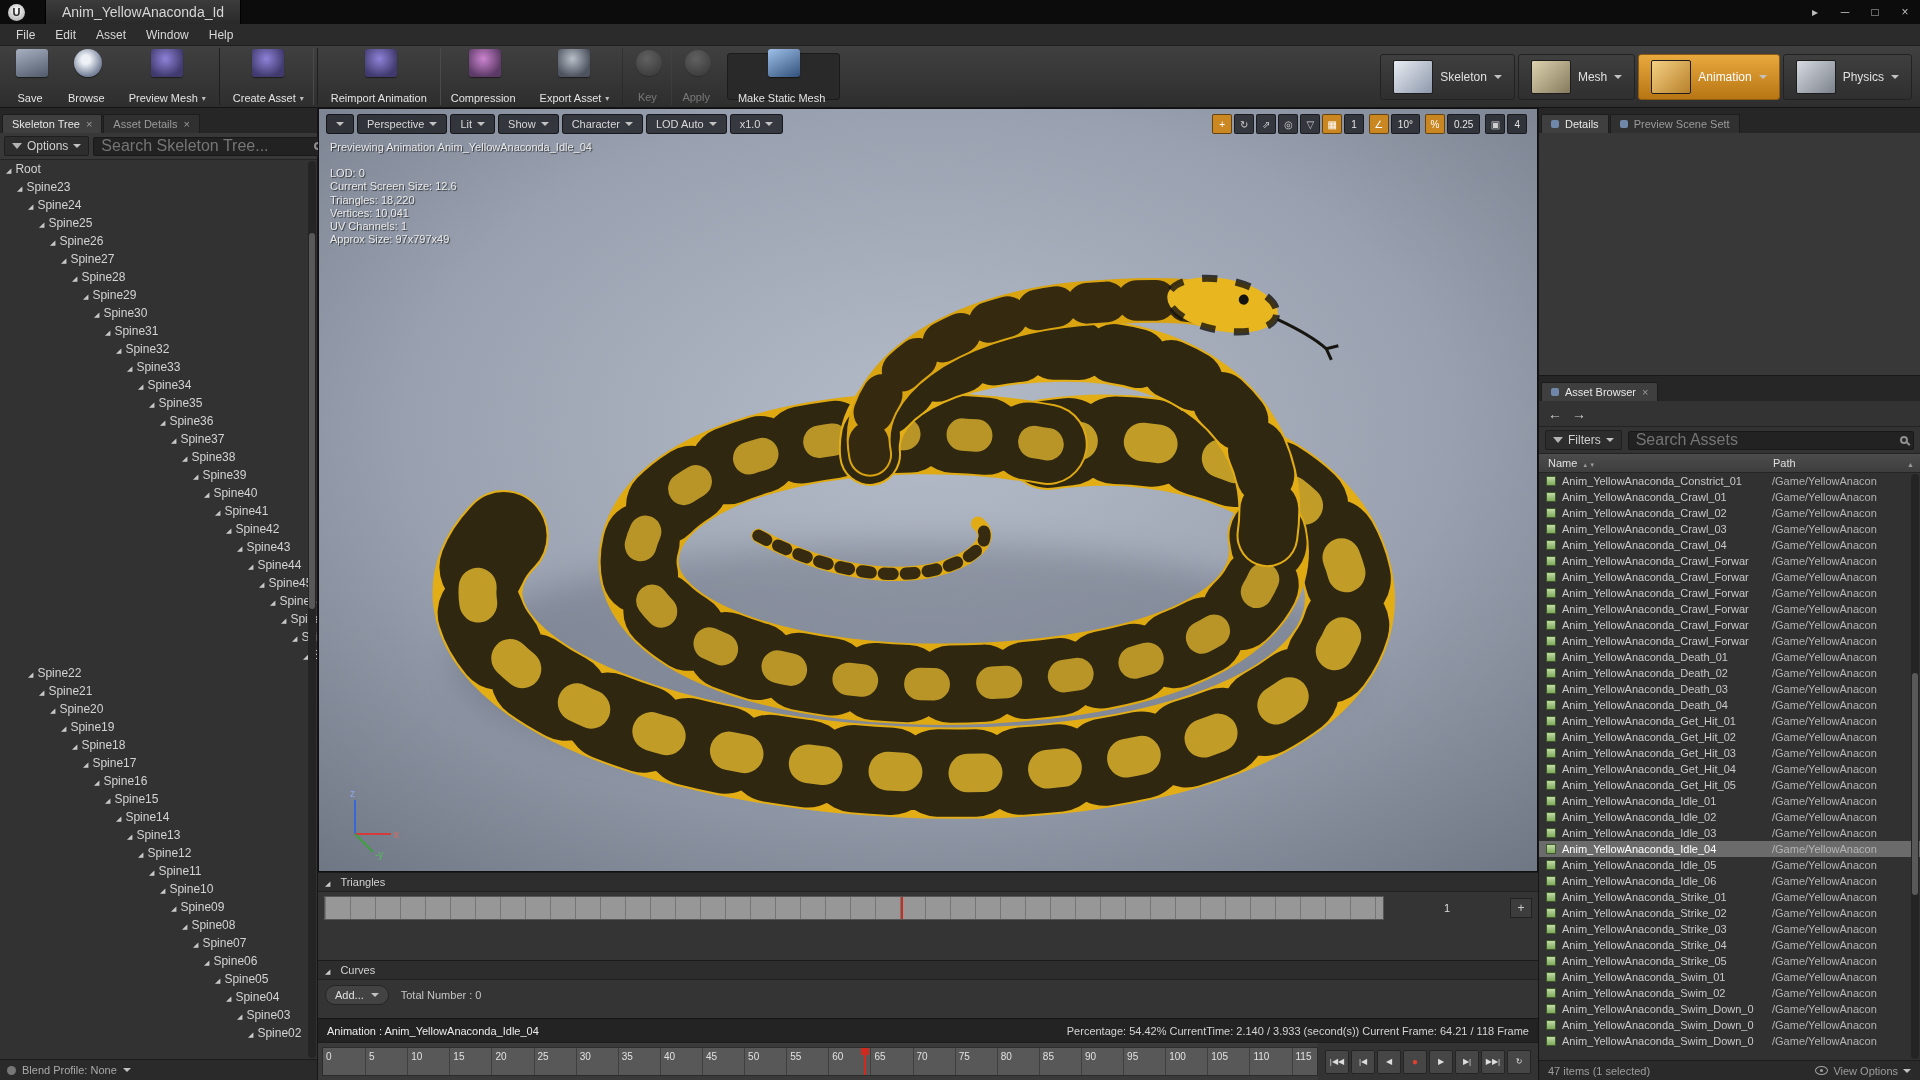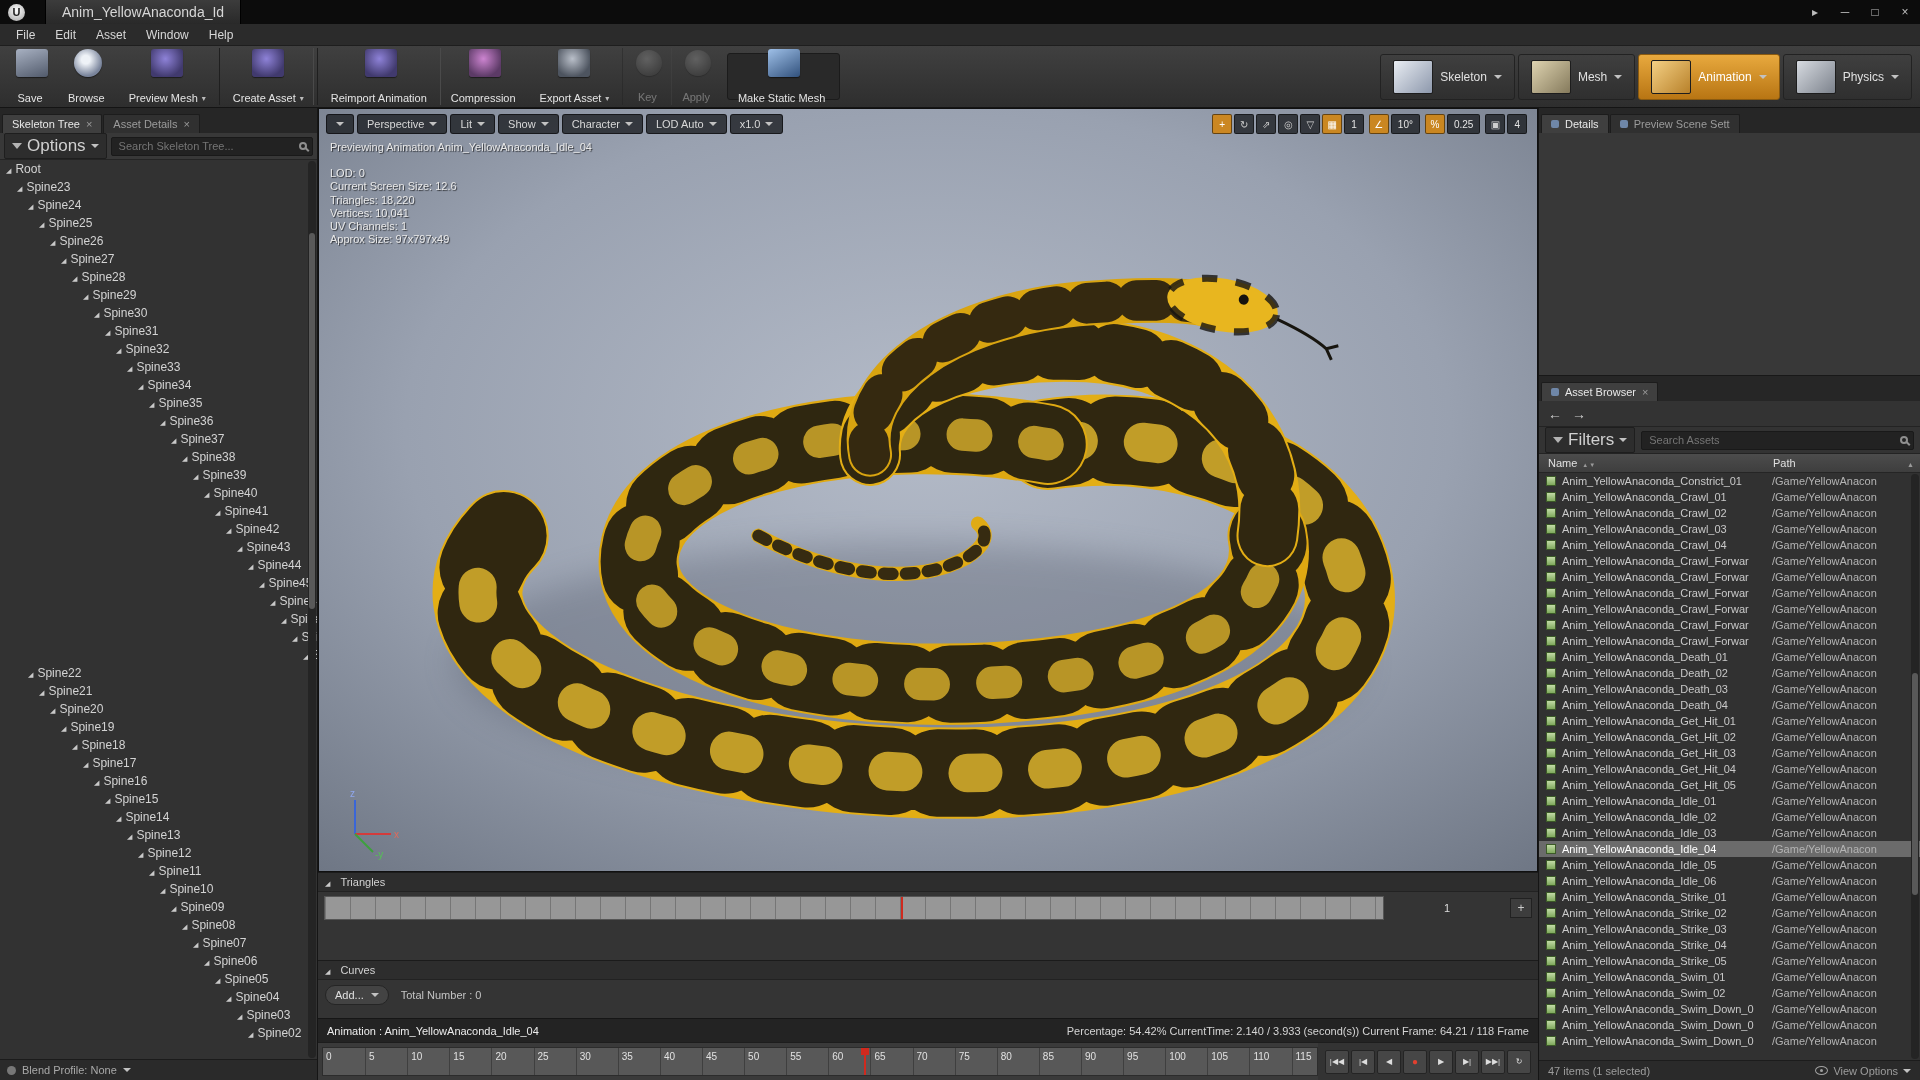--- a/index.html
+++ b/index.html
@@ -66,23 +66,23 @@
   
   .main{flex:1;display:flex;min-height:0;}
 
   
   .left-panel{width:318px;flex:none;background:#2f2f2f;display:flex;flex-direction:column;border-right:1px solid #151515;min-height:0;}
   .panel-tabs{height:25px;display:flex;align-items:flex-end;gap:1px;background:#262626;padding:2px 2px 0;flex:none;}
   .ptab{display:flex;align-items:center;gap:6px;padding:3px 9px;font-size:11px;background:#303030;color:#9b9b9b;
         border:1px solid #1c1c1c;border-bottom:none;border-radius:2px 2px 0 0;white-space:nowrap;overflow:hidden;}
   .ptab.active{background:#3f3f3f;color:#e8e8e8;}
   .tree-toolbar{height:27px;display:flex;align-items:center;gap:4px;padding:0 4px;background:#383838;border-bottom:1px solid #242424;flex:none;}
-  .options-btn{display:flex;align-items:center;gap:5px;background:#2d2d2d;border:1px solid #1e1e1e;border-radius:2px;padding:2px 7px;font-size:17px;color:#d0d0d0;}
+  .options-btn{display:flex;align-items:center;gap:5px;background:#2d2d2d;border:1px solid #1e1e1e;border-radius:2px;padding:2px 7px;font-size:12px;color:#d0d0d0;}
   .search-box{flex:1;display:flex;align-items:center;gap:4px;background:#222;border:1px solid #191919;border-radius:2px;height:19px;padding:0 5px;}
-  .search-box input{flex:1;min-width:0;background:transparent;border:none;outline:none;color:#bbb;font-size:11px;font-family:inherit;}
+  .search-box input{flex:1;min-width:0;background:transparent;border:none;outline:none;color:#bbb;font-size:16px;font-family:inherit;}
   .tree{flex:1;overflow:hidden;position:relative;background:#323232;}
   .bone-row{height:18px;display:flex;align-items:center;white-space:nowrap;color:#d3d3d3;font-size:12px;padding-left:calc(6px + var(--lvl)*11px);}
   .tri{flex:none;margin-right:4px;}
   .tri::after{content:"◢";font-size:7px;color:#c9c9c9;}
   .blend-bar{height:21px;flex:none;background:#2a2a2a;border-top:1px solid #1b1b1b;display:flex;align-items:center;gap:6px;padding:10px 7px;font-size:11px;color:#a9a9a9;}
   .blend-ico{width:9px;height:9px;border-radius:50%;background:#777;display:inline-block;flex:none;}
 
   .vscroll{position:absolute;right:1px;top:1px;bottom:1px;width:8px;background:#242424;border-radius:4px;}
   .vscroll .thumb{position:absolute;left:1px;right:1px;border-radius:3px;background:#595959;}
 

